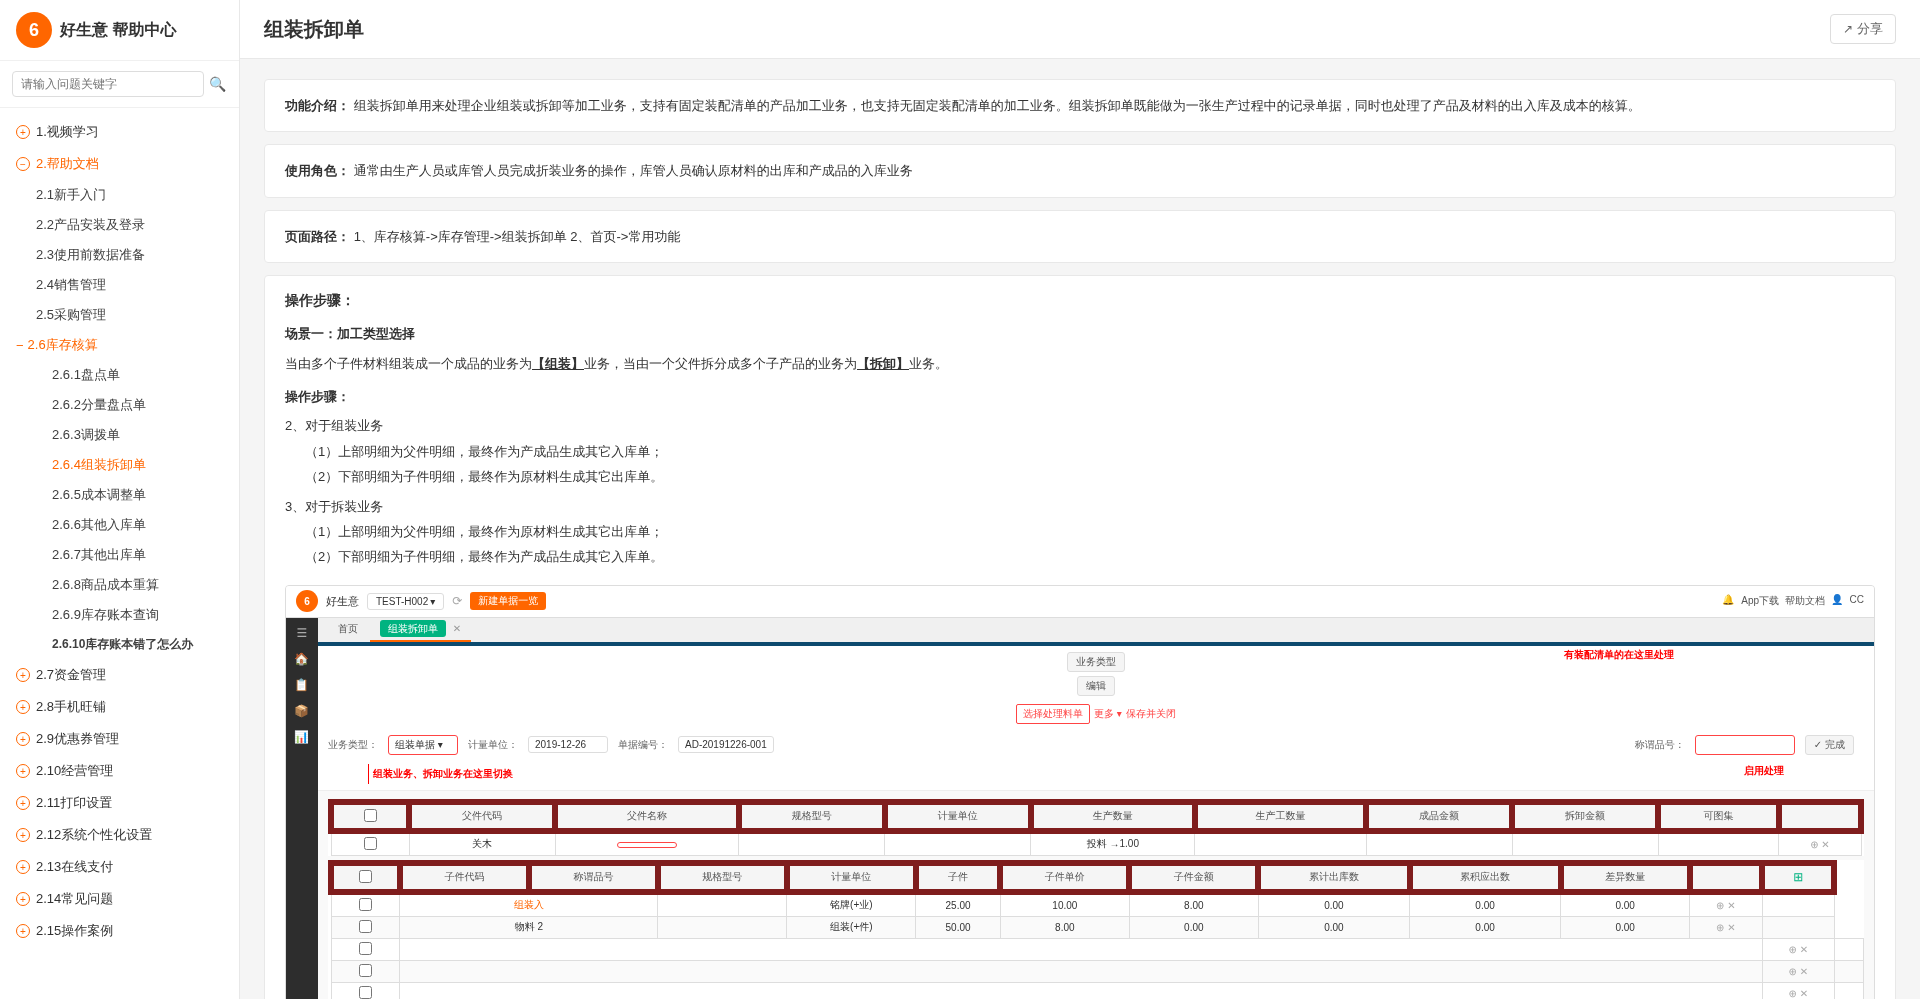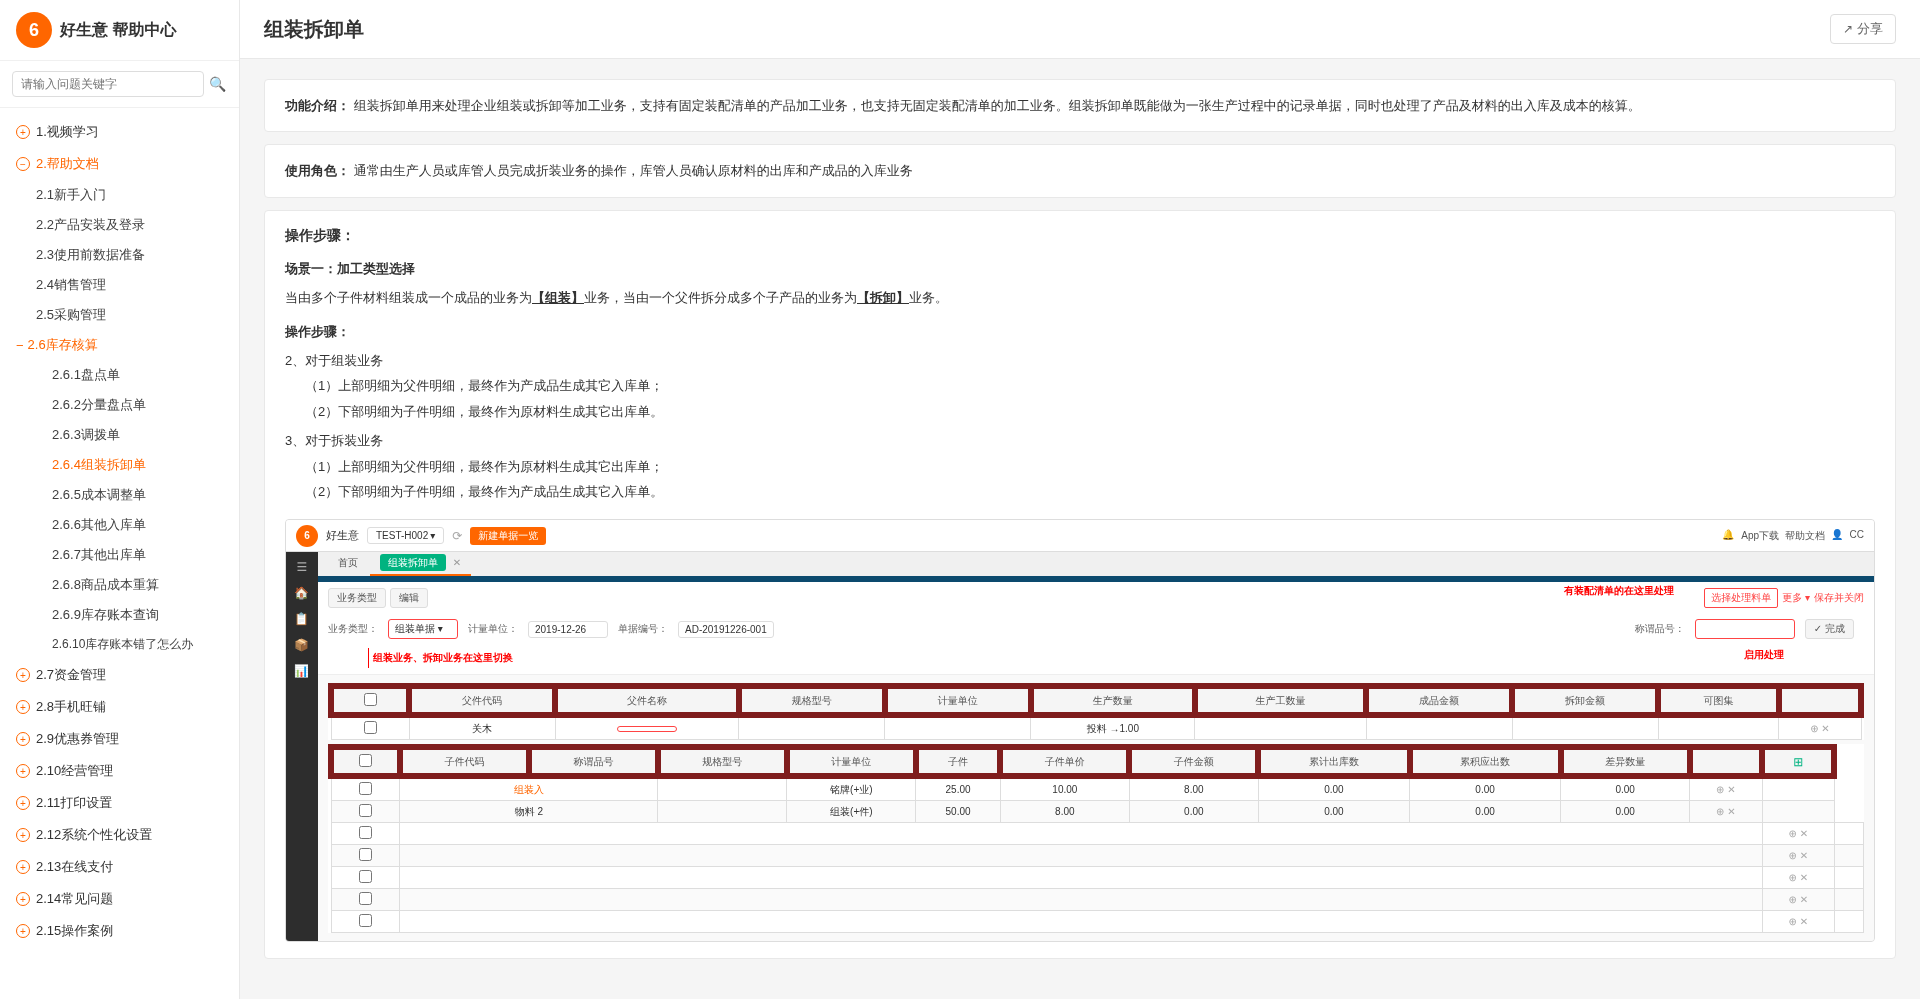--- a/index.html
+++ b/index.html
@@ -262,21 +262,21 @@
       gap: 6px;
       font-size: 10px;
       color: #555;
     }
 
     .mock-tab-bar {
       background: #fff;
       display: flex;
       align-items: center;
       padding: 0 10px;
-      border-bottom: 6px solid #0c4a6e;
+      border-bottom: 4px solid #0c4a6e;
       font-size: 10px;
       gap: 2px;
     }
     .mock-tab {
       padding: 4px 10px;
       cursor: pointer;
       color: #555;
       border-bottom: 2px solid transparent;
     }
     .mock-tab.active {
@@ -417,21 +417,21 @@
     </div>
     <div class="nav-sub-item" style="padding-left:52px;">
       <span>2.6.7其他出库单</span>
     </div>
     <div class="nav-sub-item" style="padding-left:52px;">
       <span>2.6.8商品成本重算</span>
     </div>
     <div class="nav-sub-item" style="padding-left:52px;">
       <span>2.6.9库存账本查询</span>
     </div>
-    <div class="nav-sub-item" style="padding-left:52px;font-size:12px;">
+    <div class="nav-sub-item" style="padding-left:52px;font-size:12px;font-weight:bold;">
       <span>2.6.10库存账本错了怎么办</span>
     </div>
 
     <div class="nav-item">
       <span class="plus-icon">+</span>
       <span>2.7资金管理</span>
     </div>
     <div class="nav-item">
       <span class="plus-icon">+</span>
       <span>2.8手机旺铺</span>
@@ -481,20 +481,24 @@
     <div class="info-block">
       <span class="bold">功能介绍：</span>
       <span>组装拆卸单用来处理企业组装或拆卸等加工业务，支持有固定装配清单的产品加工业务，也支持无固定装配清单的加工业务。组装拆卸单既能做为一张生产过程中的记录单据，同时也处理了产品及材料的出入库及成本的核算。</span>
     </div>
 
     <div class="info-block">
       <span class="bold">使用角色：</span>
       <span>通常由生产人员或库管人员完成折装业务的操作，库管人员确认原材料的出库和产成品的入库业务</span>
     </div>
 
+    <div class="info-block">
+      <span class="bold">页面路径：</span>
+      <span>1、库存核算-&gt;库存管理-&gt;组装拆卸单  2、首页-&gt;常用功能</span>
+    </div>
 
     <div class="step-block">
       <div class="section-title bold">操作步骤：</div>
 
       <div class="content-text bold" style="margin-bottom:6px;">场景一：加工类型选择</div>
       <div class="content-text" style="margin-bottom:10px;">
         当由多个子件材料组装成一个成品的业务为<span class="bold underline">【组装】</span>业务，当由一个父件拆分成多个子产品的业务为<span class="bold underline">【拆卸】</span>业务。
       </div>
 
       <div class="content-text bold" style="margin-bottom:6px;">操作步骤：</div>
@@ -540,21 +544,21 @@
               <div class="mock-tab-bar" style="background:#f0f0f0;">
                 <div class="mock-tab">首页</div>
                 <div class="mock-tab active">
                   <span class="mock-tab-green">组装拆卸单</span>
                   <span style="margin-left:4px;color:#999;">✕</span>
                 </div>
               </div>
 
               <div style="background:#fff;padding:6px 10px;border-bottom:1px solid #eee;position:relative;">
 
-                <div style="display:flex;gap:4px;margin-bottom:6px;align-items:center;">
+                <div style="display:flex;gap:4px;margin-bottom:6px;align-items:center;flex-direction:column;">
                   <div class="mock-btn-gray">业务类型</div>
                   <div class="mock-btn-gray">编辑</div>
                   <div style="flex:1;"></div>
 
                   <div style="position:relative;display:flex;align-items:center;">
                     <div style="background:#fff;border:1px solid #ff4444;padding:2px 6px;font-size:10px;color:#ff4444;border-radius:2px;">
                       <span>选择处理料单</span>
                     </div>
                     <span style="color:#ff4444;font-size:10px;margin-left:4px;">更多 ▾</span>
                     <span style="color:#ff4444;font-size:10px;margin-left:4px;">保存并关闭</span>

